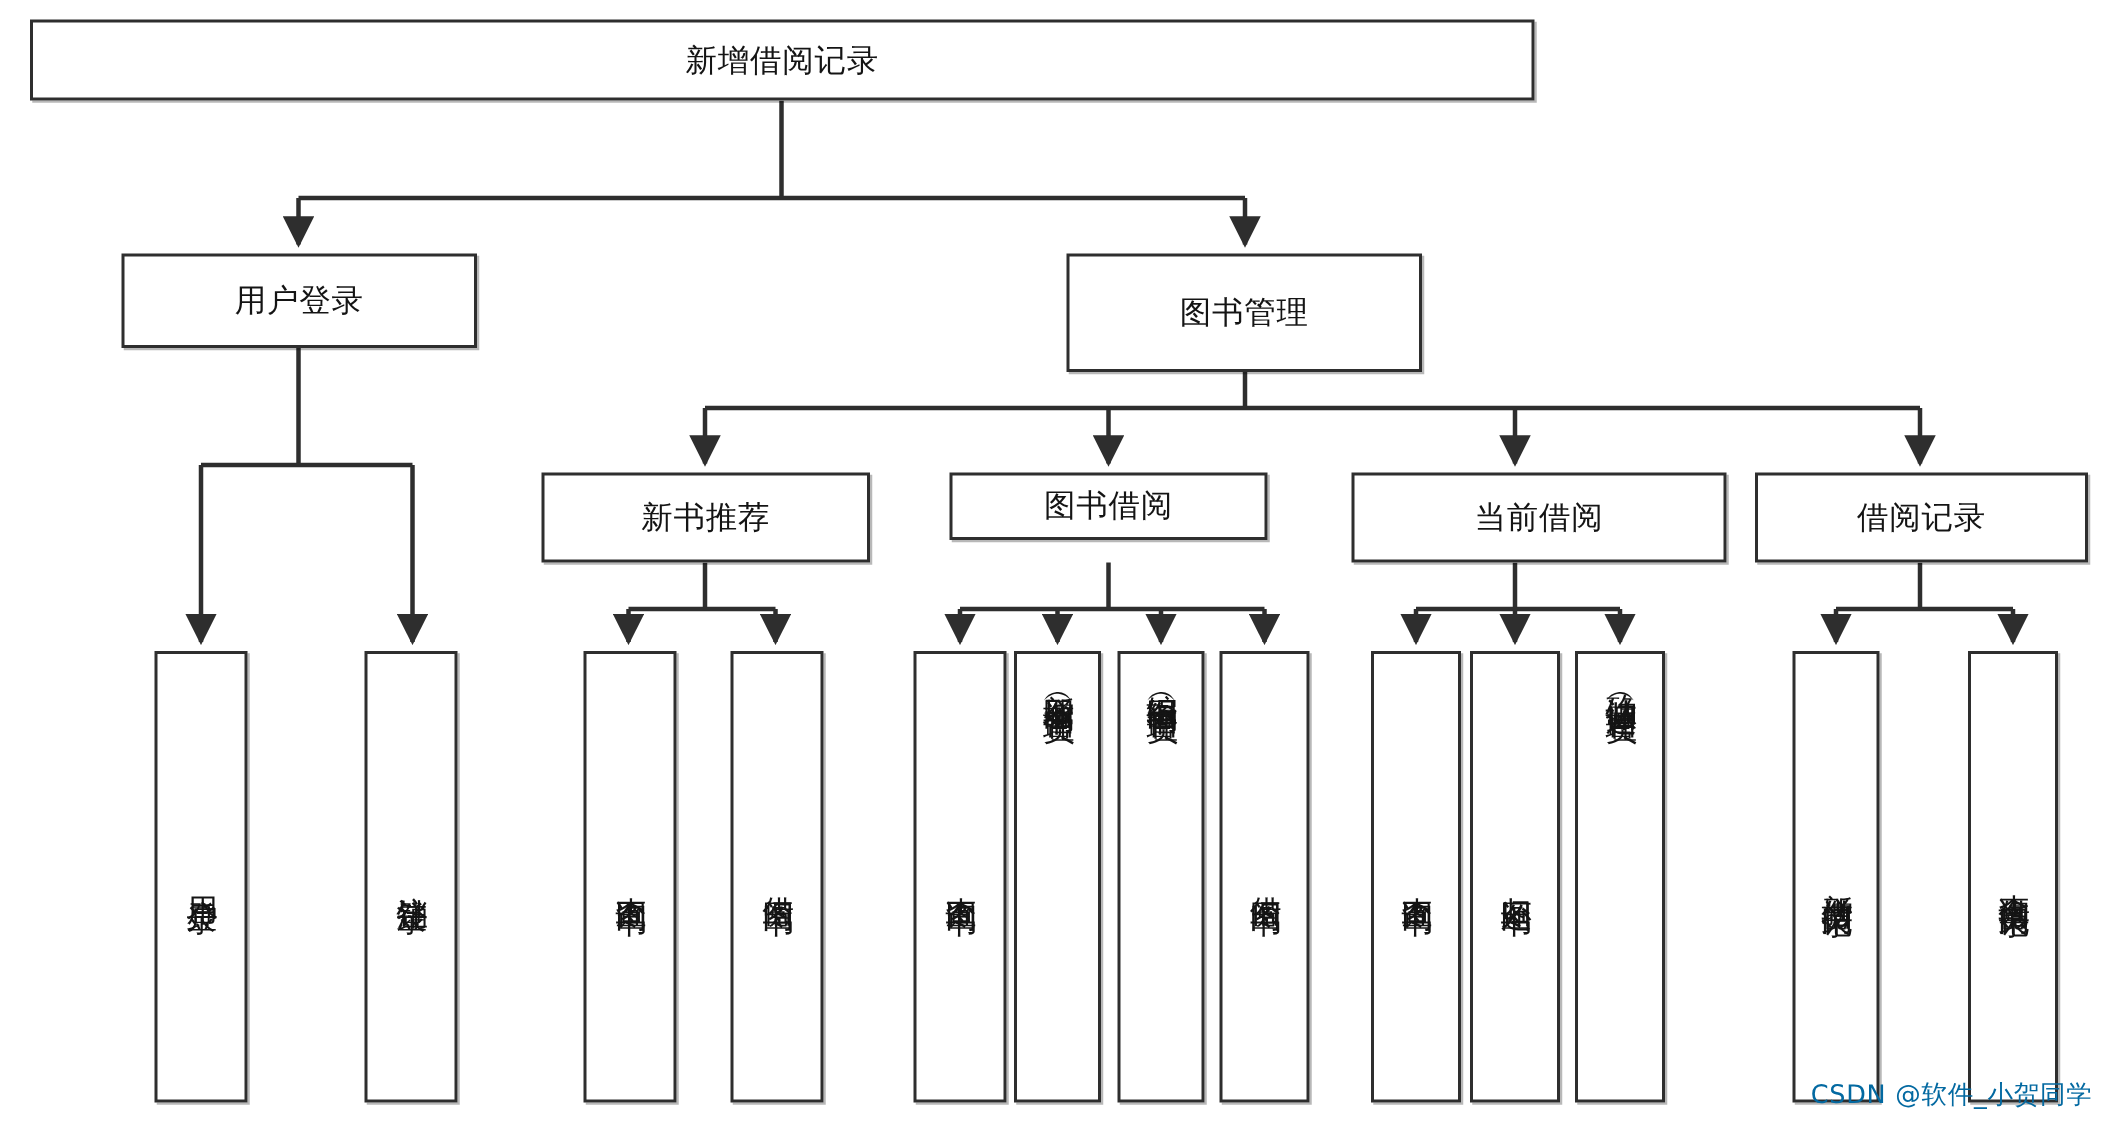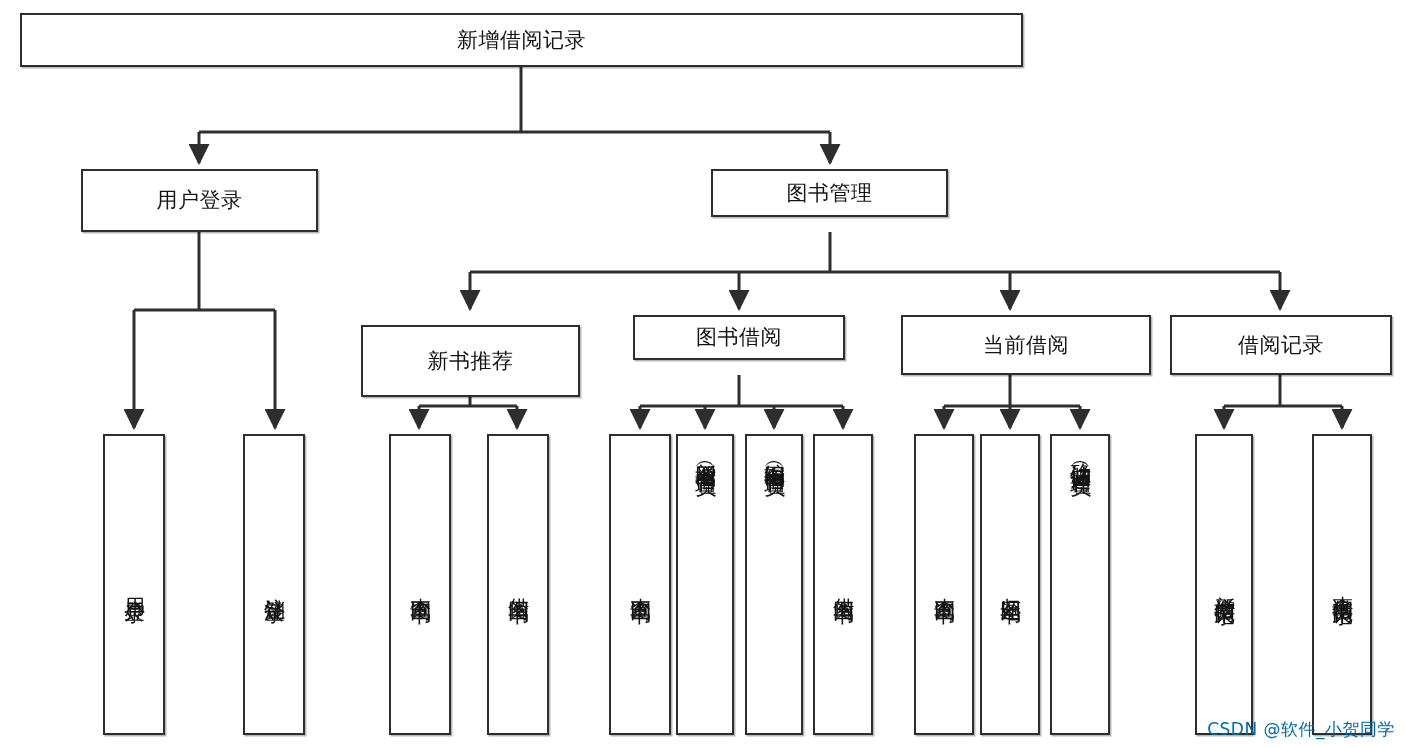--- a/index.html
+++ b/index.html
@@ -144,25 +144,25 @@
   </svg>
 
   <div class="node horizontal" style="left:20px; top:13px; width:1003px; height:54px;">
     <span class="node-label">新增借阅记录</span>
   </div>
 
   <div class="node horizontal" style="left:81px; top:169px; width:237px; height:63px;">
     <span class="node-label">用户登录</span>
   </div>
 
-  <div class="node horizontal" style="left:711px; top:169px; width:237px; height:48px;">
+  <div class="node horizontal" style="left:711px; top:169px; width:237px; height:79px;">
     <span class="node-label">图书管理</span>
   </div>
 
-  <div class="node horizontal" style="left:361px; top:325px; width:219px; height:72px;">
+  <div class="node horizontal" style="left:361px; top:315px; width:219px; height:60px;">
     <span class="node-label">新书推荐</span>
   </div>
 
   <div class="node horizontal" style="left:633px; top:315px; width:212px; height:45px;">
     <span class="node-label">图书借阅</span>
   </div>
 
   <div class="node horizontal" style="left:901px; top:315px; width:250px; height:60px;">
     <span class="node-label">当前借阅</span>
   </div>

